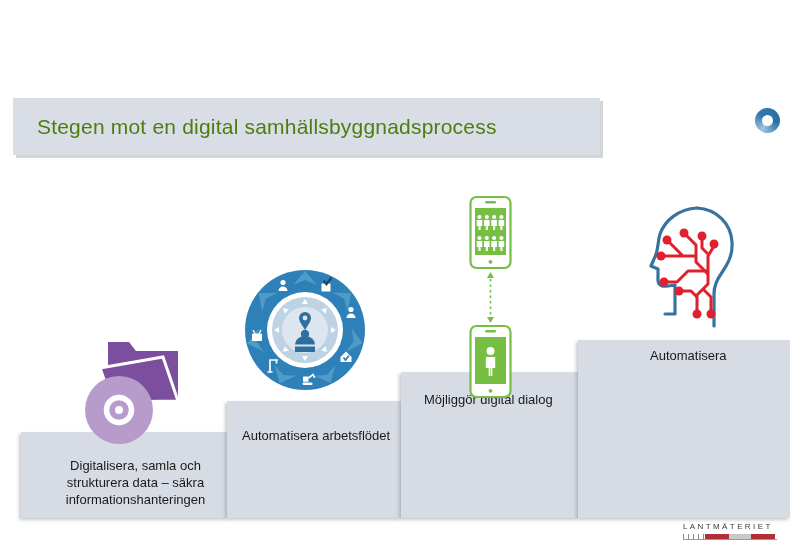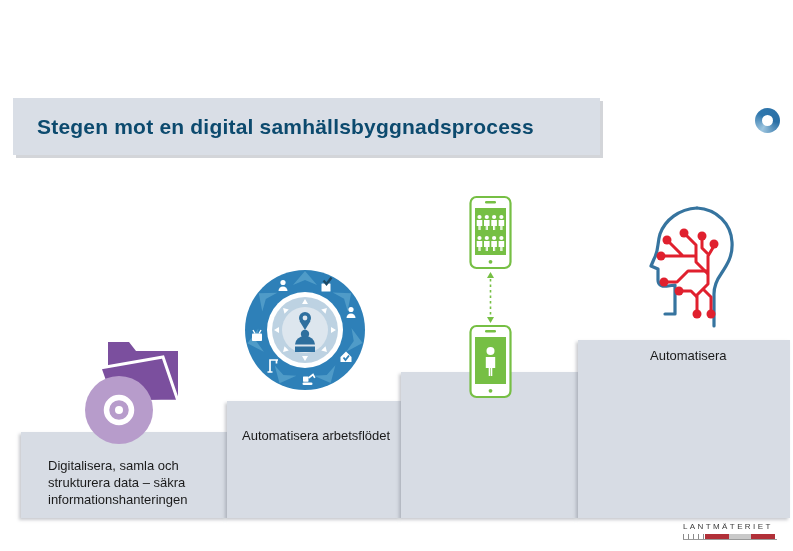--- a/index.html
+++ b/index.html
@@ -7,38 +7,38 @@
     position:relative;width:793px;height:551px;background:#ffffff;overflow:hidden;
     font-family:"Liberation Sans",sans-serif;color:#1a1a1a;
   }
   
   .title-bar{
     position:absolute;left:13px;top:98px;width:587px;height:57px;
     background:#d9dee6;box-shadow:3px 3px 0 rgba(145,150,160,.4);
     display:flex;align-items:center;
   }
   .title-bar h1{
-    margin:0;padding:0 0 0 24px;font-size:21px;font-weight:bold;color:#0c4a6e;
+    margin:0;padding:0 0 0 24px;font-size:21px;font-weight:normal;color:#4d7c0f;
     letter-spacing:.2px;white-space:nowrap;
   }
   
   .ring-logo{
     position:absolute;left:755px;top:108px;width:25px;height:25px;border-radius:50%;
     background:conic-gradient(from 210deg,#9cc4de,#2f77ad 100deg,#2a6fa5 250deg,#9cc4de 360deg);
     display:flex;align-items:center;justify-content:center;
   }
   .ring-hole{width:11px;height:11px;border-radius:50%;background:#fff;}
   
   .step{position:absolute;background:#d7dce4;box-shadow:-2px 2px 3px rgba(110,115,125,.38);}
   .step1{left:21px;top:432px;width:206px;height:86px;}
   .step2{left:227px;top:401px;width:174px;height:117px;}
   .step3{left:401px;top:372px;width:177px;height:146px;}
   .step4{left:578px;top:340px;width:212px;height:178px;}
   .step-label{position:absolute;font-size:13px;line-height:17px;color:#1a1a1a;white-space:pre-line;}
-  .label1{left:48px;top:457px;width:175px;}
+  .label1{left:48px;top:457px;width:175px;text-align:center;}
   .label2{left:242px;top:427px;}
   .label3{left:424px;top:391px;}
   .label4{left:650px;top:347px;}
   .icon-abs{position:absolute;}
   
   .lm-logo{position:absolute;left:683px;top:522px;width:94px;}
   .lm-text{font-size:8px;font-weight:normal;letter-spacing:2.4px;color:#3a3a3a;white-space:nowrap;}
   .lm-bar{margin-top:3px;height:5px;display:flex;border-bottom:1px solid #9a9a9a;}
   .lm-bar .seg{height:100%;}
   .seg-ticks{width:22px;background:
@@ -61,20 +61,21 @@
 
   <div class="step step1"></div>
   <div class="step step2"></div>
   <div class="step step3"></div>
   <div class="step step4"></div>
 
   <div class="step-label label1">Digitalisera, samla och
 strukturera data – säkra
 informationshanteringen</div>
   <div class="step-label label2">Automatisera arbetsflödet</div>
+  <div class="step-label label3">Möjliggör digital dialog</div>
   <div class="step-label label4">Automatisera</div>
 
   <svg class="icon-abs" style="left:78px;top:330px" width="110" height="120" viewBox="0 0 110 120">
     <path d="M30,12 h21 l7,9 h42 v51 h-70 z" fill="#7b4f9e"></path>
     <path d="M22,38 L85,27 L100,71 L34,72 z" fill="#7b4f9e" stroke="#ffffff" stroke-width="3"></path>
     <g>
       <circle cx="41" cy="80" r="34" fill="#b79ccb"></circle>
       <circle cx="41" cy="80" r="12.5" fill="none" stroke="#ffffff" stroke-width="5.5"></circle>
       <circle cx="41" cy="80" r="4" fill="#ffffff"></circle>
     </g>

